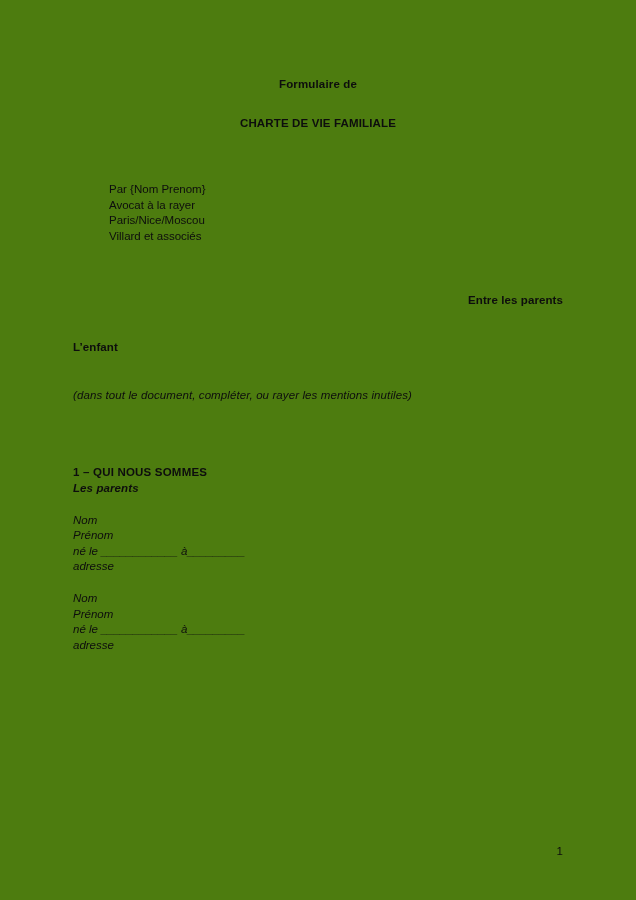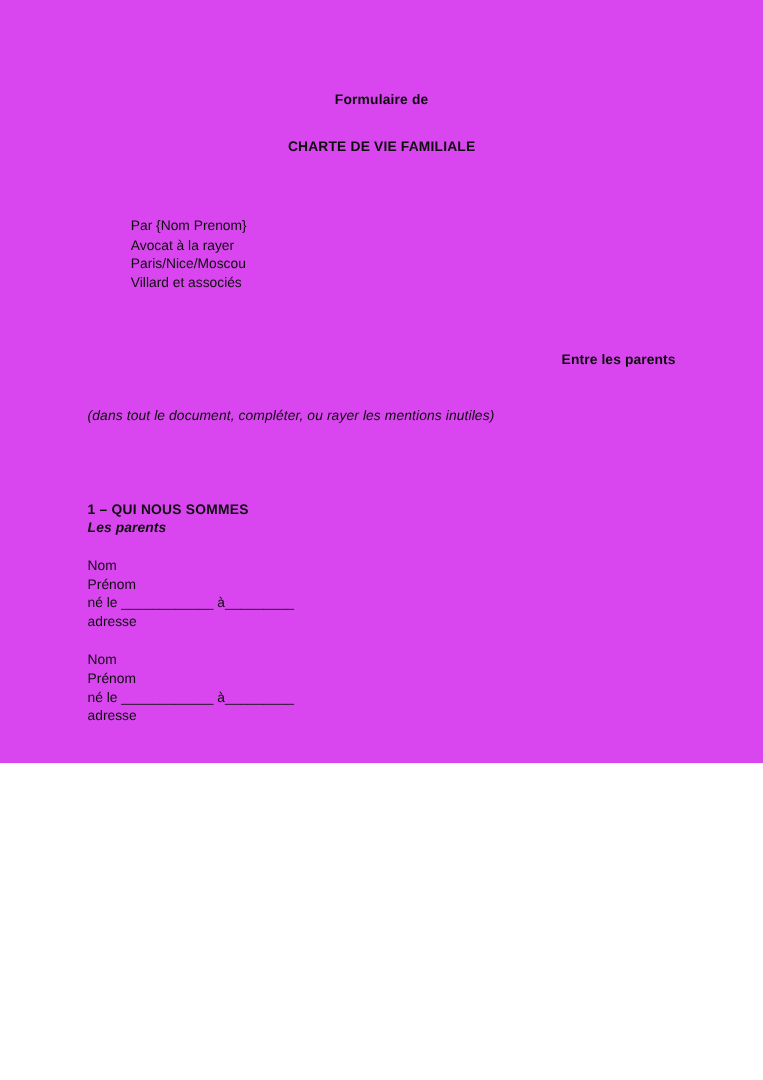--- a/index.html
+++ b/index.html
@@ -7,22 +7,22 @@
     padding: 0;
     background: #ffffff;
   }
   body {
     font-family: "Liberation Sans", sans-serif;
     color: #0d0d0d;
   }
   .page {
     position: relative;
     width: 636px;
-    height: 636px;
-    background: #d946ef;
+    height: 900px;
+    background: #4d7c0f;
     overflow: hidden;
     box-sizing: border-box;
   }
   .doc {
     position: absolute;
     left: 73px;
     top: 0;
     width: 490px;
     font-size: 11.5px;
     line-height: 15.6px;
@@ -57,21 +57,21 @@
     margin-top: 62px;
     letter-spacing: 0.2px;
   }
   .h-parents {
     font-weight: bold;
     letter-spacing: 0.1px;
     font-style: italic;
   }
 
   .field-block { margin-top: 16px; }
-  .field-block div { white-space: pre; }
+  .field-block div { white-space: pre; font-style: italic; }
 
   .line-maries {
     margin-top: 17px;
     white-space: pre;
   }
 
   .page-number {
     position: absolute;
     left: 0;
     top: 845px;
@@ -93,20 +93,21 @@
 
     <div class="block-address">
       <div>Par {Nom Prenom}</div>
       <div>Avocat à la rayer</div>
       <div>Paris/Nice/Moscou</div>
       <div>Villard et associés</div>
     </div>
 
     <div class="heading h-entre">Entre les parents</div>
 
+    <div class="heading h-enfant">L’enfant</div>
 
 
     <div class="note">(dans tout le document, compléter, ou rayer les mentions inutiles)</div>
 
     <div class="h-section">1 – QUI NOUS SOMMES</div>
 
     <div class="h-parents">Les parents</div>
 
     <div class="field-block">
       <div>Nom</div>

